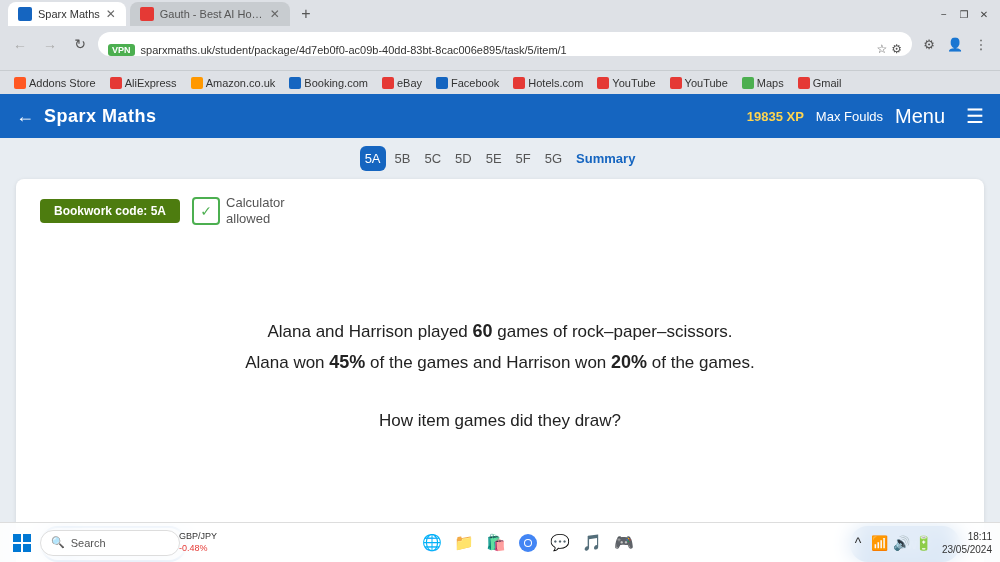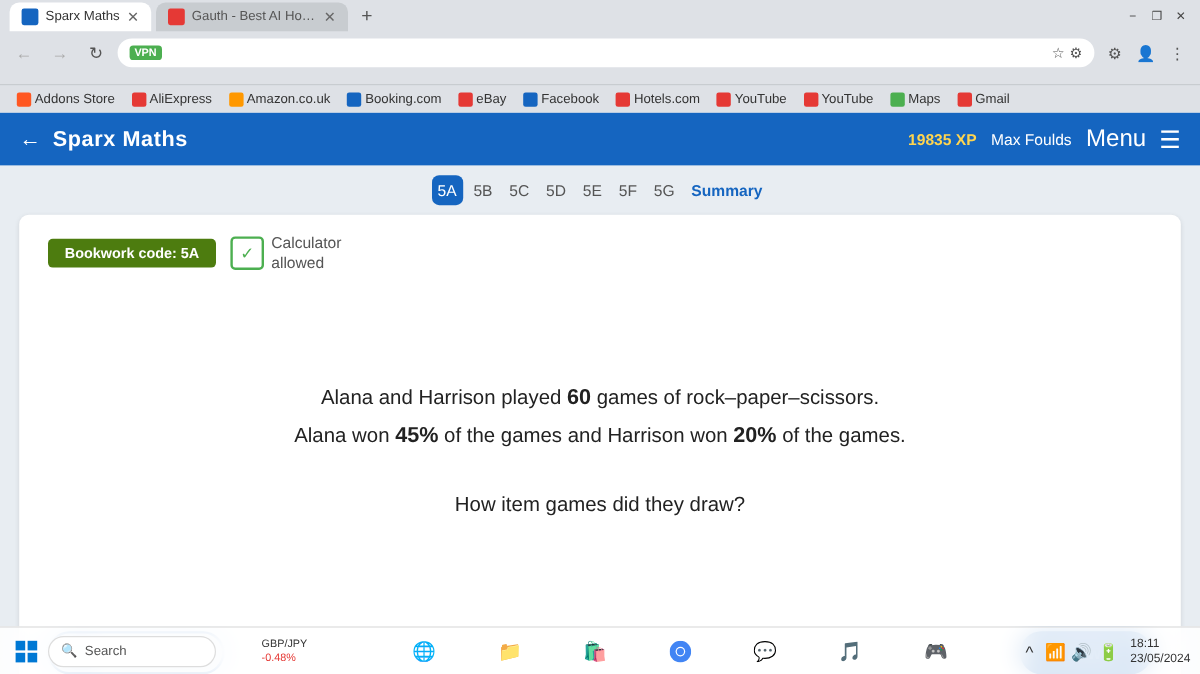--- a/index.html
+++ b/index.html
@@ -111,21 +111,21 @@
       border: none;
       background: transparent;
     }
     .nav-btn.disabled { color: #aaa; cursor: default; }
     .address-bar {
       flex: 1;
       background: #fff;
       border-radius: 20px;
       height: 24px;
       display: flex;
-      align-items: center;
+      align-items: flex-end;
       padding: 0 10px;
       font-size: 11px;
       color: #333;
       gap: 6px;
     }
     .vpn-badge {
       background: #4caf50;
       color: white;
       font-size: 9px;
       padding: 1px 4px;
@@ -234,22 +234,22 @@
     }
     .user-name {
       color: white;
       font-size: 13px;
     }
     .menu-btn {
       color: white;
       font-size: 20px;
       cursor: pointer;
       display: flex;
-      align-items: center;
-      gap: 11px;
+      align-items: flex-end;
+      gap: 21px;
     }
 
     
     .task-tabs {
       background: #e8edf2;
       display: flex;
       justify-content: center;
       padding: 8px 0 0 0;
       gap: 4px;
     }
@@ -406,21 +406,20 @@
     }
     .tb-icon {
       width: 28px;
       height: 28px;
       display: flex;
       align-items: center;
       justify-content: center;
       font-size: 16px;
       cursor: pointer;
       border-radius: 4px;
-      margin-left: 39px;
     }
     .start-btn {
       width: 28px;
       height: 28px;
       display: flex;
       align-items: center;
       justify-content: center;
       cursor: pointer;
     }
     .search-bar {
@@ -433,21 +432,21 @@
       align-items: center;
       padding: 0 10px;
       gap: 6px;
       font-size: 11px;
       color: #555;
       cursor: text;
     }
     .time-display {
       font-size: 10px;
       color: #333;
-      text-align: left;
+      text-align: right;
       line-height: 1.3;
     }
     .stock-ticker {
       font-size: 9px;
       color: #333;
       line-height: 1.3;
       text-align: left;
     }
     .stock-red { color: #e53935; }
 
@@ -494,20 +493,21 @@
       <div class="win-btn close">✕</div>
     </div>
   </div>
 
   <div class="address-bar-row">
     <button class="nav-btn disabled">←</button>
     <button class="nav-btn disabled">→</button>
     <button class="nav-btn">↻</button>
     <div class="address-bar">
       <span class="vpn-badge">VPN</span>
+      <span class="address-text">sparxmaths.uk/student/package/4d7eb0f0-ac09b-40dd-83bt-8cac006e895/task/5/item/1</span>
       <div class="address-icons">
         <span class="addr-icon">☆</span>
         <span class="addr-icon">⚙</span>
       </div>
     </div>
     <div class="browser-actions">
       <div class="br-btn">⚙</div>
       <div class="br-btn">👤</div>
       <div class="br-btn">⋮</div>
     </div>

